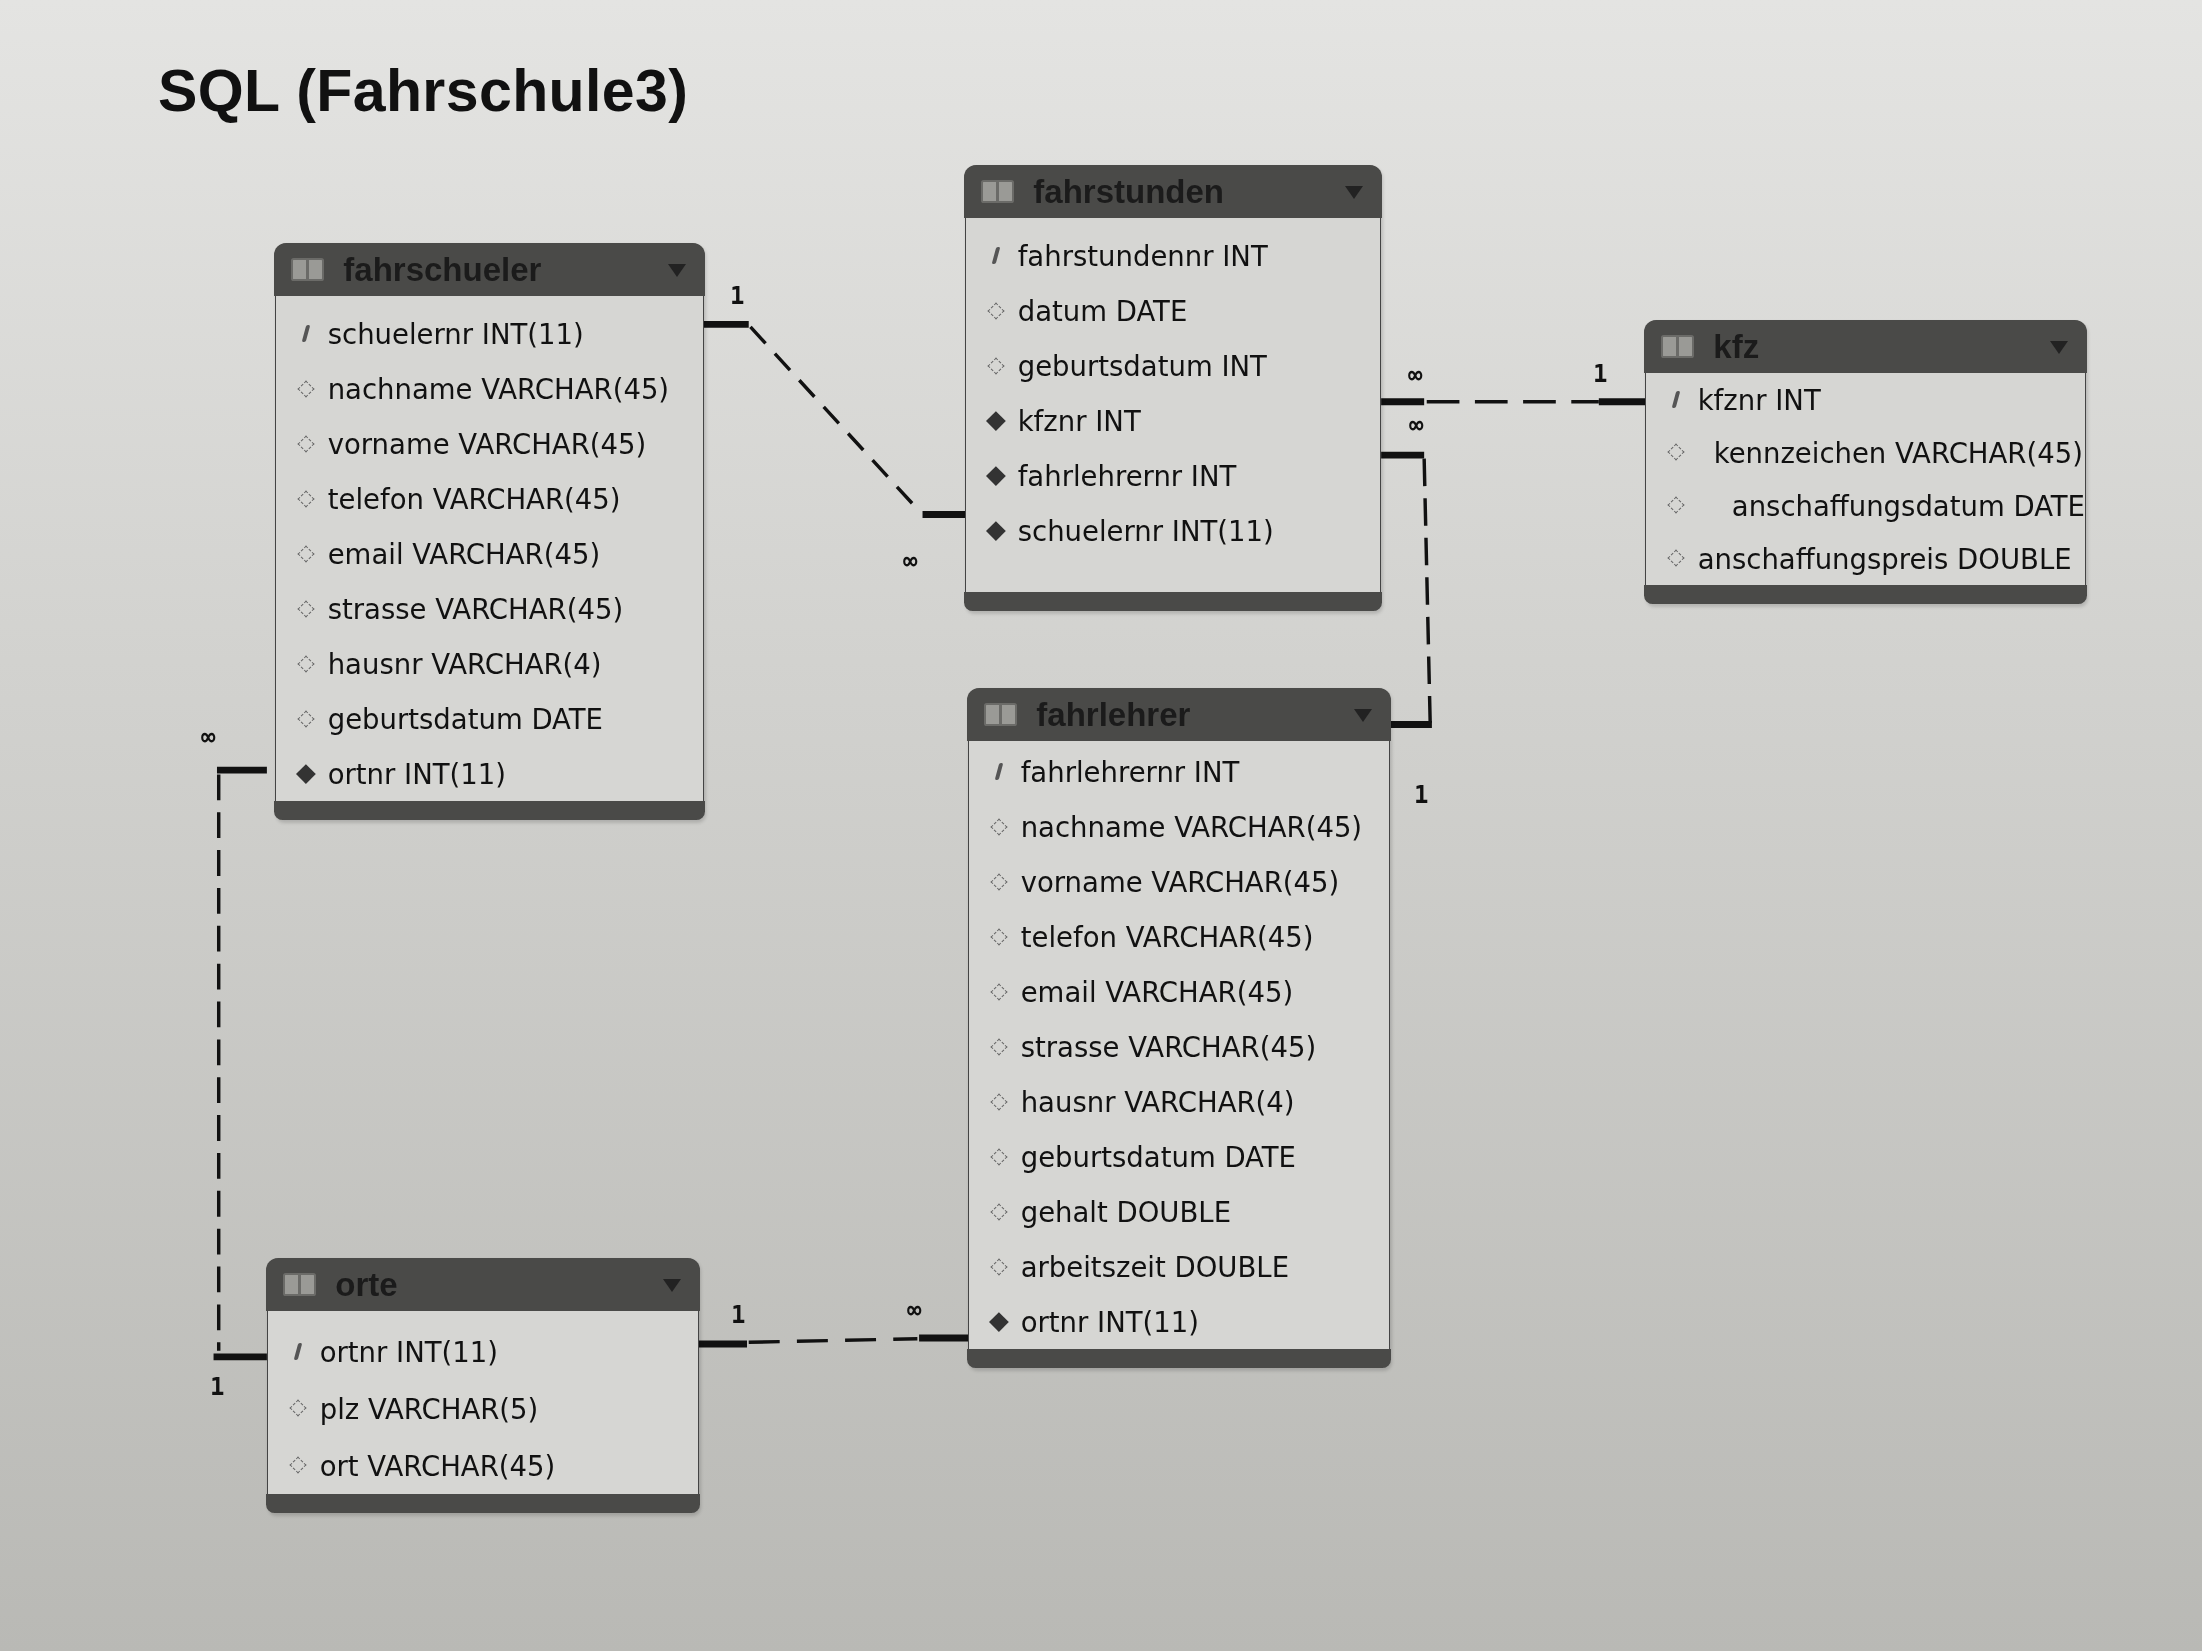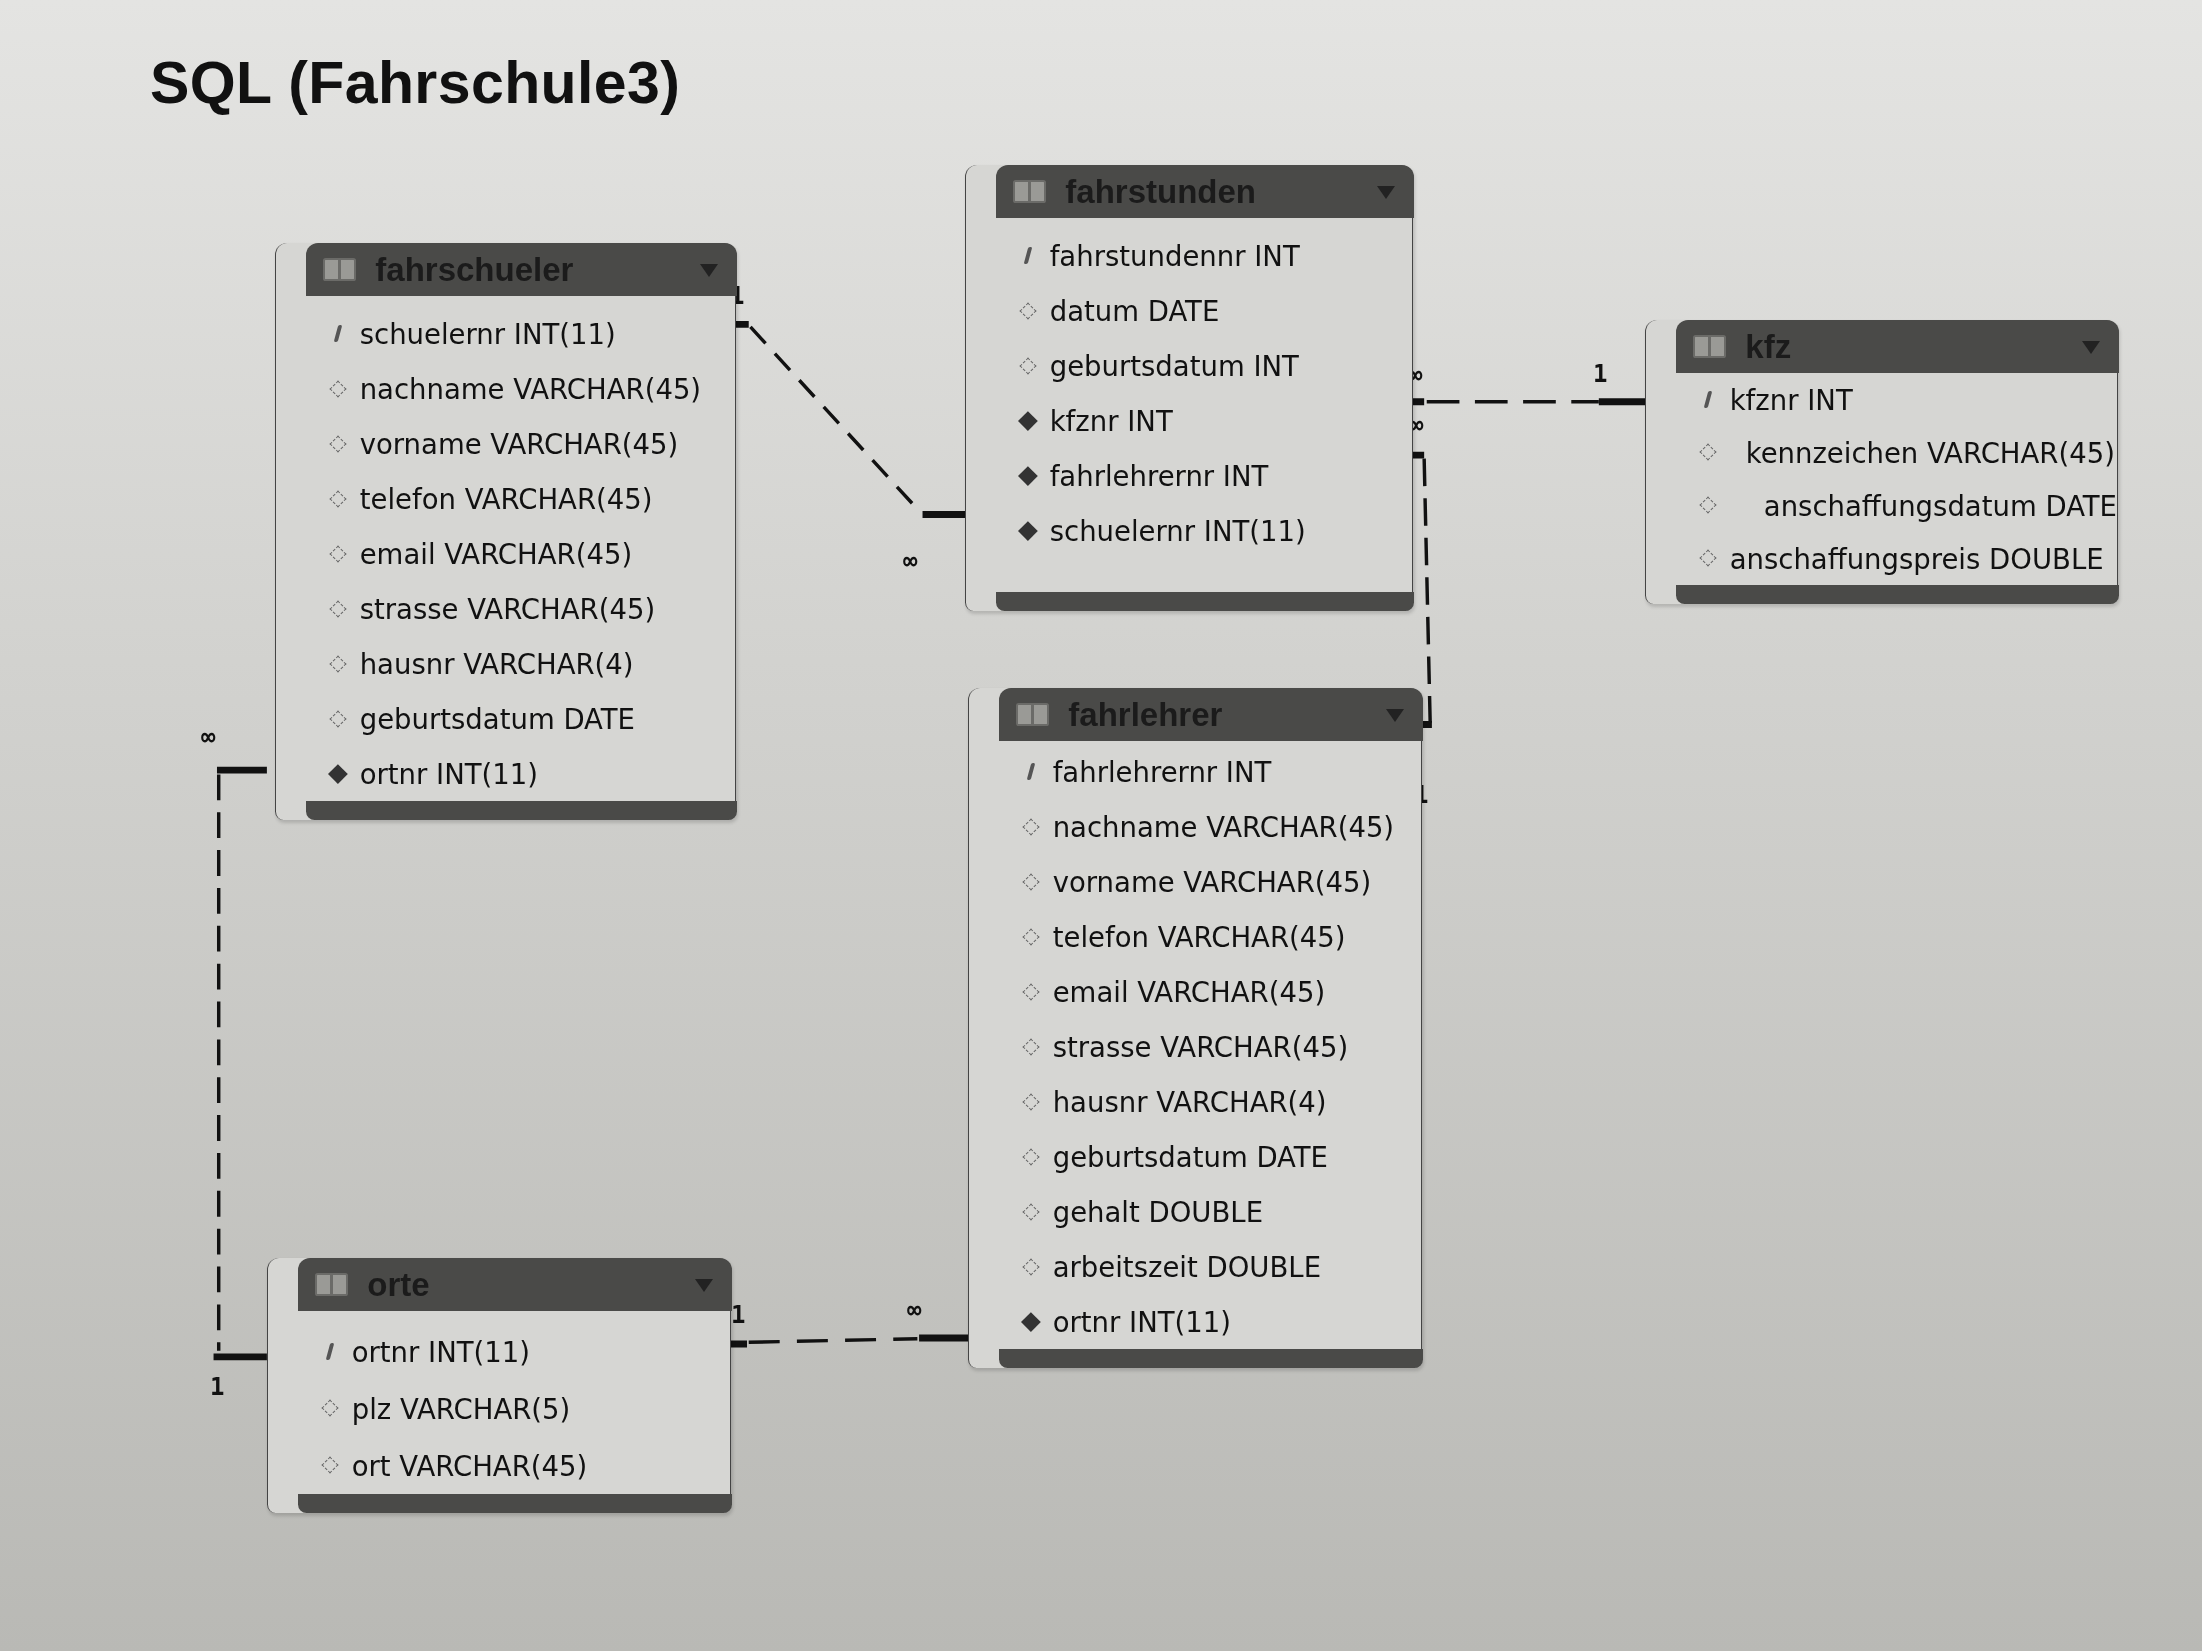--- a/index.html
+++ b/index.html
@@ -2,30 +2,29 @@
 <html style="font-size:13.8px"><head>
 <meta charset="utf-8">
 <style>
   html, body { margin:0; padding:0; }
   body {
     width:2203px; height:1652px; position:relative; overflow:hidden;
     background: linear-gradient(180deg, #e4e4e2 0%, #d2d2cf 40%, #b9b9b5 100%);
     font-family: "DejaVu Sans", sans-serif;
   }
   .page-title {
-    position:absolute; left:142px; top:41px; margin:8px;
+    position:absolute; left:142px; top:41px; margin:16px;
     font-family:"Liberation Sans", sans-serif; font-weight:bold;
     font-size:59px; color:#111; letter-spacing:0.4px;
   }
   .erd-table {
     position:absolute; background:#d6d6d3;
     border-left:1.7px solid #444; border-right:1.7px solid #444;
     border-radius:12px 12px 8.6px 8.6px;
     box-shadow: 1.7px 2.6px 3.4px rgba(0,0,0,0.15);
-    padding-left: 32px;
   }
   .erd-header {
     height:53px; background:#4a4a48; border-radius:12px 12px 0 0;
     display:flex; align-items:center; padding:0 17px; position:relative;
     margin:0 -1.7px;
   }
   .tbl-icon {
     width:33px; height:22.4px; background:#9a9a96; border:2.6px solid #6b6b68;
     border-radius:2.6px; margin-right:19px; box-sizing:border-box;
     background-image: linear-gradient(90deg, transparent 45%, #6b6b68 45%, #6b6b68 55%, transparent 55%);

